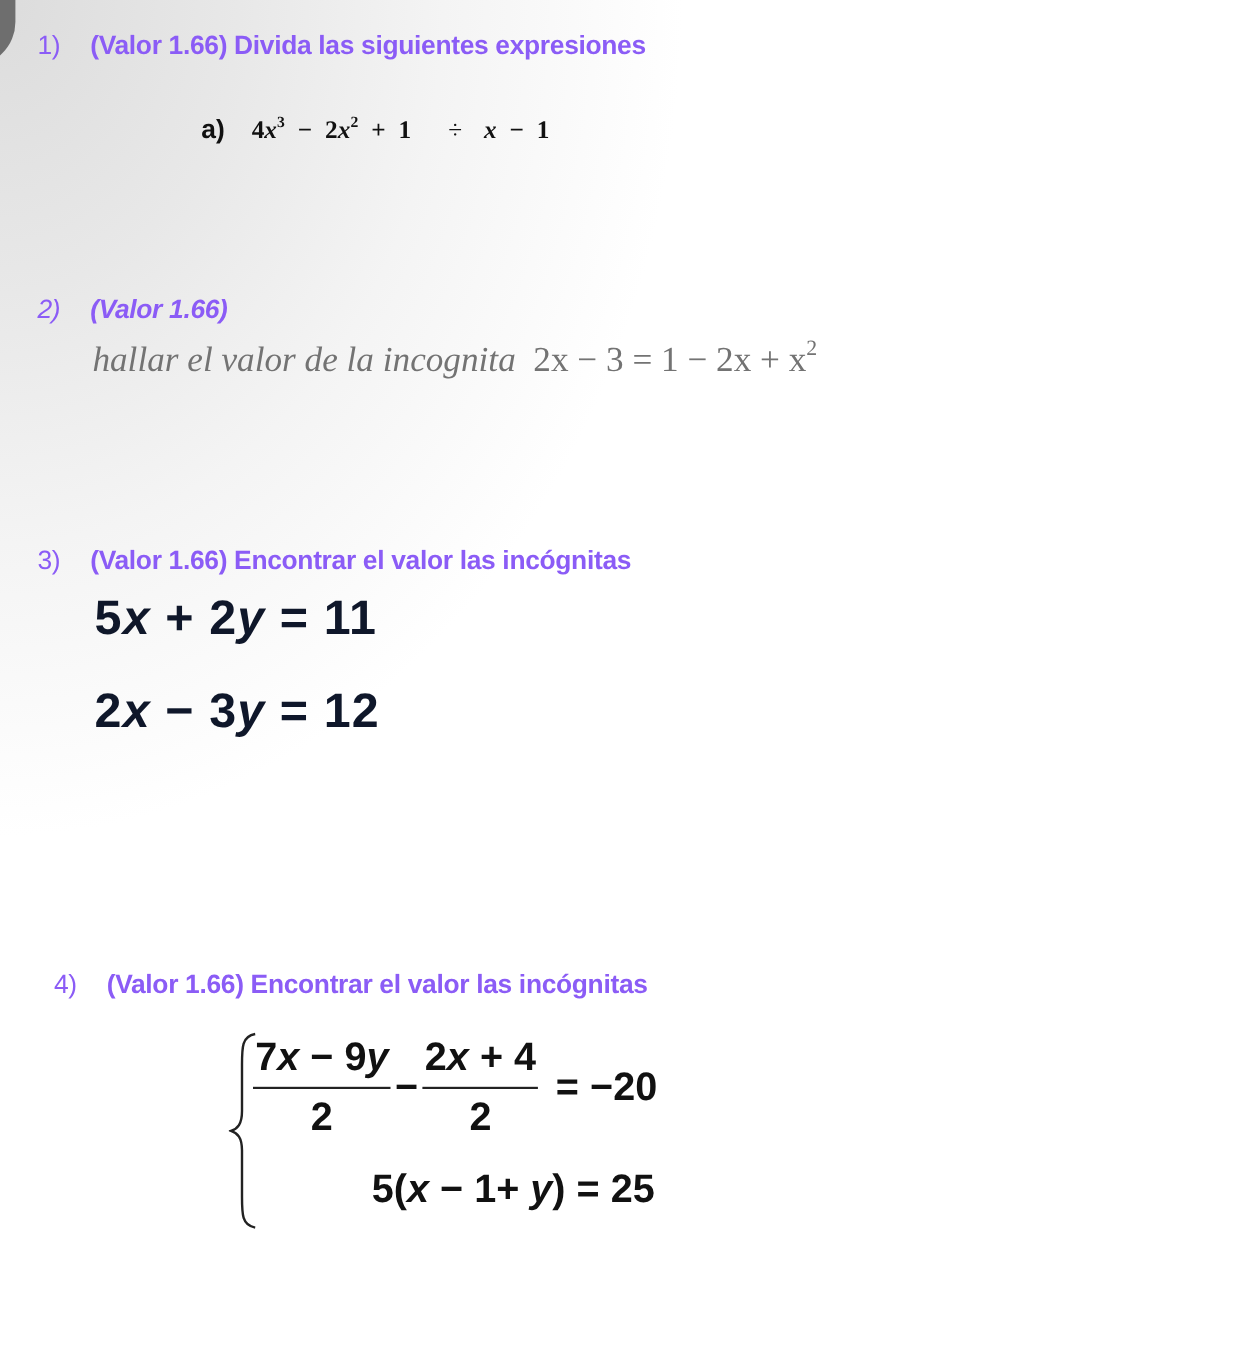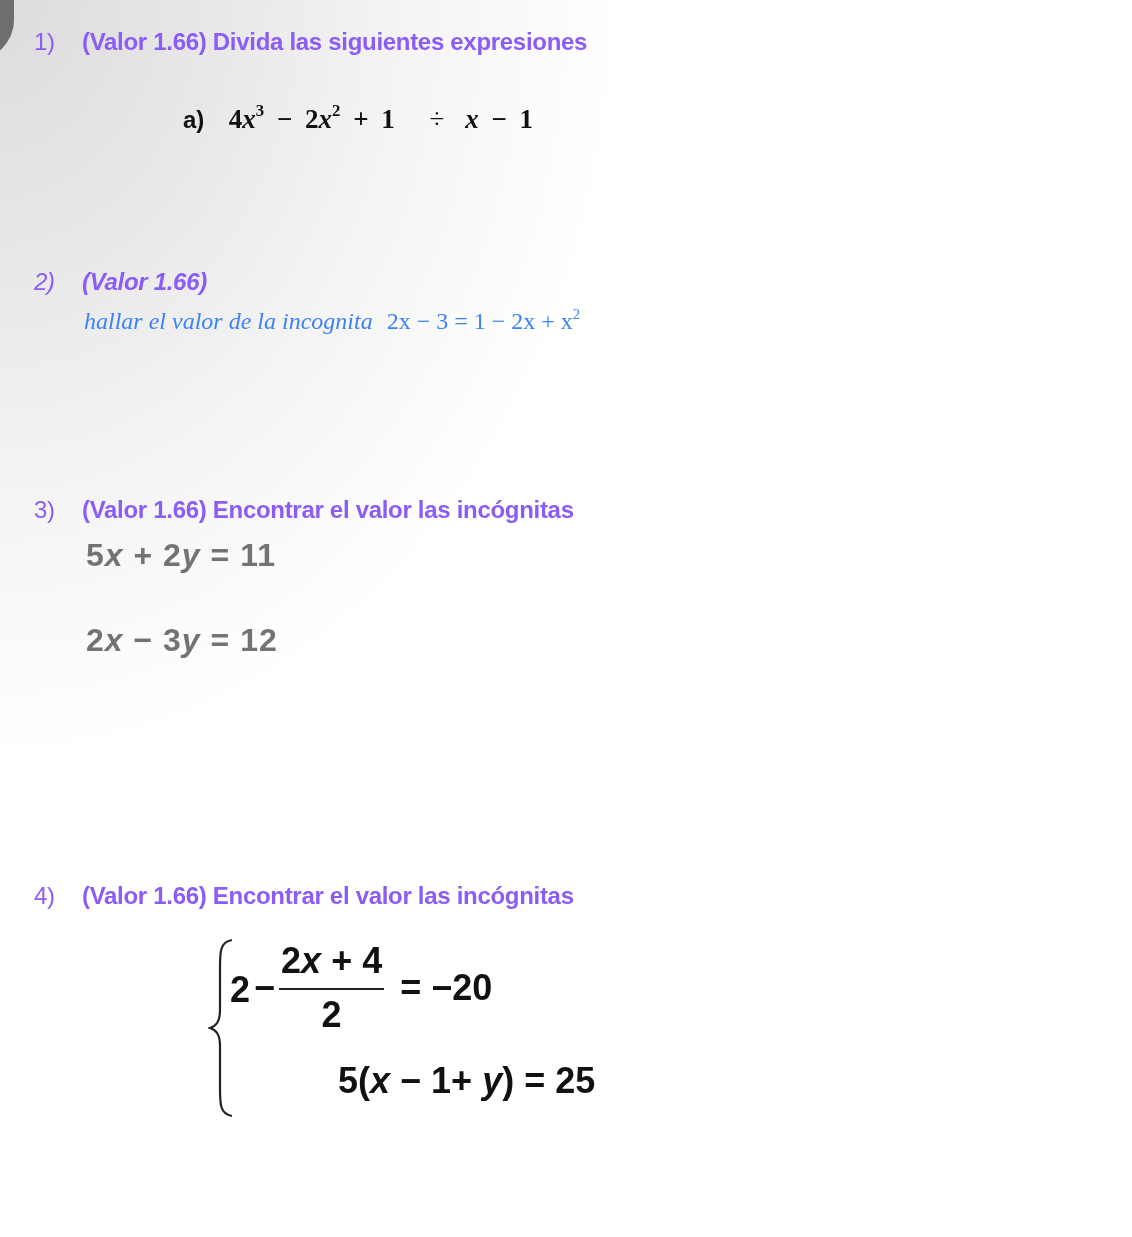--- a/index.html
+++ b/index.html
@@ -47,37 +47,37 @@
 
     .serif-math {
       font-family: "Liberation Serif", "DejaVu Serif", serif;
       color: #111;
     }
     .item-label {
       font-family: "Liberation Sans", sans-serif;
       font-weight: bold;
       font-size: 24px;
     }
-    .m1 { font-weight: bold; font-size: 27px; }
+    .m1 { font-weight: bold; font-size: 23px; }
     .m1 i { font-style: italic; }
     sup { font-size: 62%; vertical-align: 0.7em; line-height: 0; }
 
     .m2 {
       font-family: "Liberation Serif", serif;
-      font-size: 24px;
+      font-size: 32px;
       font-style: italic;
-      color: #3b82f6;
+      color: #737373;
     }
     .m2 .up { font-style: normal; }
 
     .sys3 {
       font-family: "Liberation Sans", sans-serif;
       font-weight: bold;
-      font-size: 32px;
-      color: #737373;
+      font-size: 44px;
+      color: #0f172a;
       letter-spacing: 1px;
     }
     .sys3 i { font-style: italic; }
 
     .sys4 {
       font-family: "Liberation Sans", sans-serif;
       font-weight: bold;
       font-size: 36px;
       color: #111;
     }
@@ -149,30 +149,31 @@
 </div>
 
 <div class="abs sys3" style="left:86px; top:622px;">
   <span>2</span><i>x</i>
   <span>−</span>
   <span>3</span><i>y</i>
   <span>=</span>
   <span>12</span>
 </div>
 
-<div class="abs q-head" style="left:34px; top:882px;">
+<div class="abs q-head" style="left:49px; top:882px;">
   <span class="q-num">4)</span><span>(Valor 1.66) Encontrar el valor las incógnitas</span>
 </div>
 
 <svg class="brace" viewBox="0 0 28 180">
   <path d="M24 2 C 12 4, 12 14, 12 30 L 12 72 C 12 84, 8 88, 2 90 C 8 92, 12 96, 12 108 L 12 150 C 12 166, 12 176, 24 178" fill="none" stroke="#222" stroke-width="2.2"></path>
 </svg>
 
 <div class="abs sys4" style="left:230px; top:940px;">
   <span class="frac">
+    <span class="num"><span>7</span><i>x</i><span> − 9</span><i>y</i></span>
     <span class="den">2</span>
   </span><span style="vertical-align:middle; margin:0 4px;">−</span><span class="frac">
     <span class="num"><span>2</span><i>x</i><span> + 4</span></span>
     <span class="den">2</span>
   </span>
   <span style="vertical-align:middle; margin-left:6px;">=</span>
   <span style="vertical-align:middle;">−20</span>
 </div>
 
 <div class="abs sys4" style="left:338px; top:1060px;">

